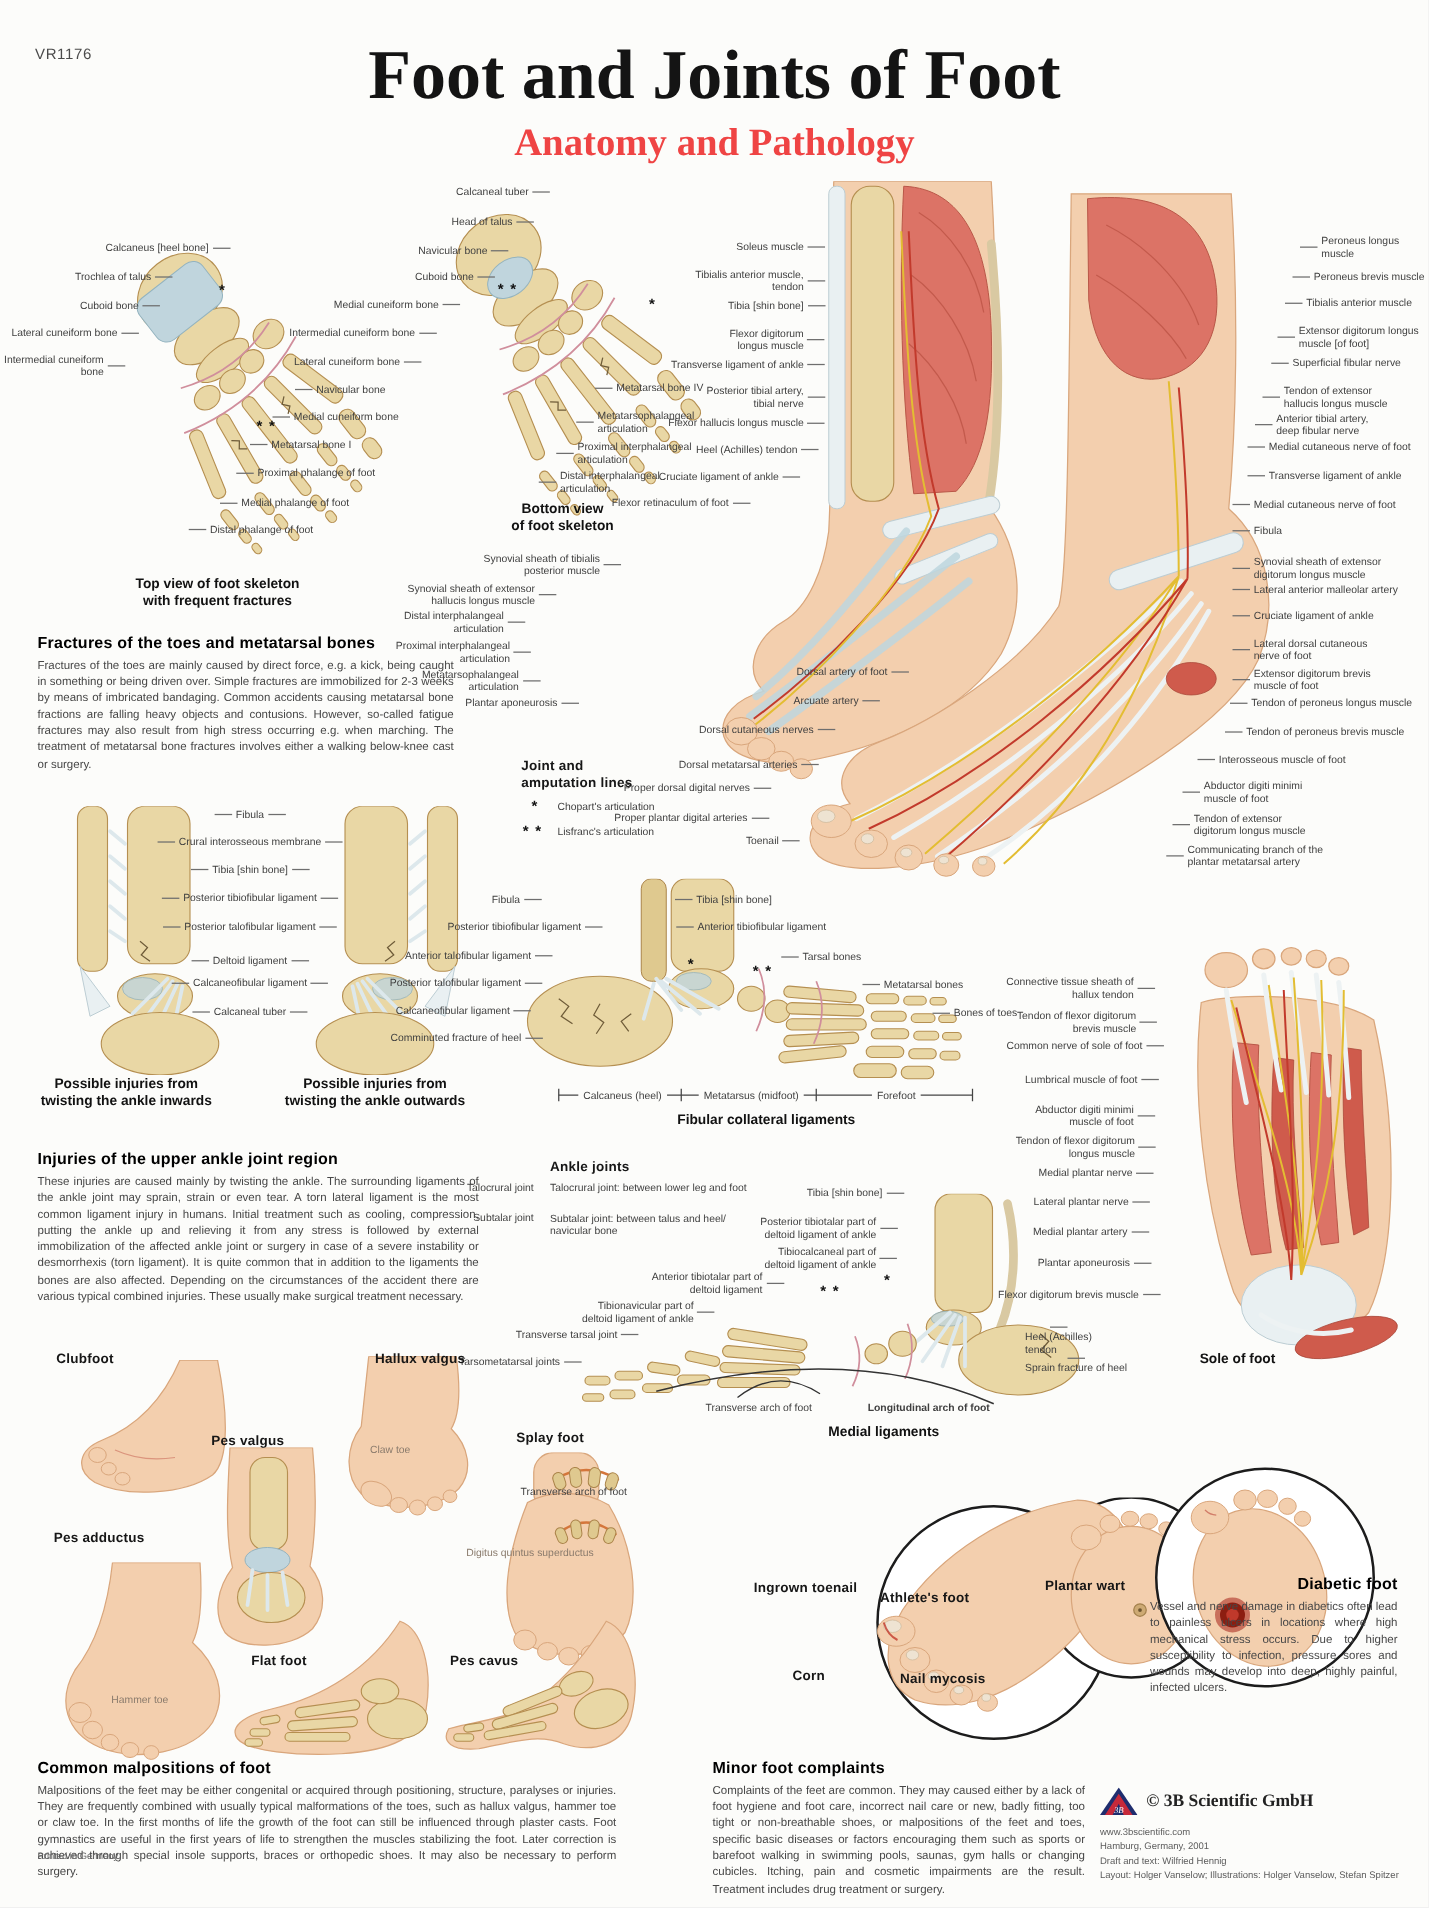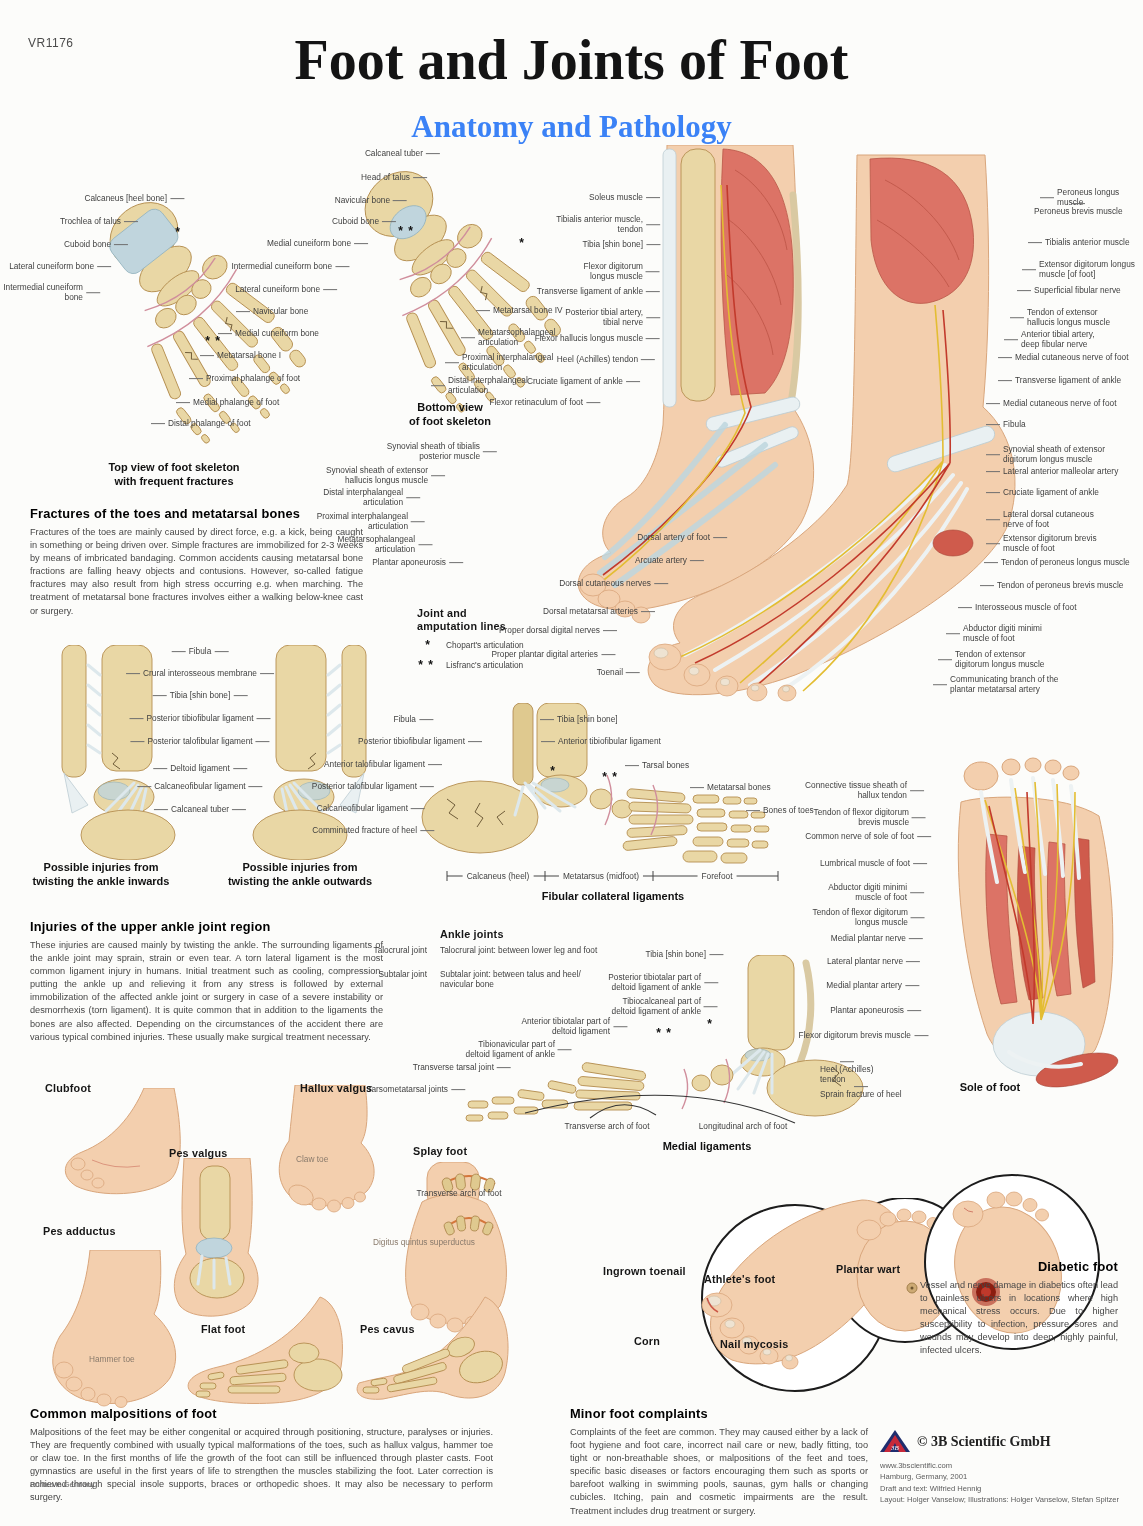--- a/index.html
+++ b/index.html
@@ -2,22 +2,22 @@
 <html><head>
 <meta charset="utf-8">
 <style>
   html,body{margin:0;padding:0;background:#e8e8e8;}
   #poster{position:relative;width:1143px;height:1526px;background:#fcfcfa;overflow:hidden;
           font-family:"Liberation Sans",sans-serif;margin:0 auto;}
   
   .vr{position:absolute;left:28px;top:36px;font-size:12px;color:#4b4b4b;letter-spacing:.5px;}
   h1.title{position:absolute;left:0;right:0;top:28px;margin:0;text-align:center;
            font-family:"Liberation Serif",serif;font-weight:bold;font-size:56px;color:#141414;}
-  h2.subtitle{position:absolute;left:0;right:0;top:96px;margin:13px;text-align:center;
-           font-family:"Liberation Serif",serif;font-weight:bold;font-size:31px;color:#3b82f6;}
+  h2.subtitle{position:absolute;left:0;right:0;top:96px;margin:0;text-align:center;
+           font-family:"Liberation Serif",serif;font-weight:bold;font-size:31px;color:#ef4444;}
   
   .lbl{position:absolute;font-size:8.3px;color:#3f3f3f;line-height:1.18;display:flex;
        align-items:center;gap:3px;transform:translateY(-50%);white-space:pre-line;z-index:5;}
   .lbl .txt{display:block;}
   .lbl-l{text-align:left;}
   .lbl-r{transform:translate(-100%,-50%);text-align:right;}
   .lbl-c{transform:translate(-50%,-50%);text-align:center;}
   .lbl-m{transform:translate(-50%,-50%);text-align:center;}
   .dash{width:14px;height:1px;background:#6e6e6e;flex:none;}
   .lbl-bold .txt{font-weight:bold;font-size:10.8px;color:#161616;letter-spacing:.2px;}
@@ -448,21 +448,21 @@
 articulation</span><span class="dash"></span></div>
       <div class="lbl lbl-r" style="left: 463px; top: 563px;"><span class="txt">Plantar aponeurosis</span><span class="dash"></span></div>
       <div class="lbl lbl-r" style="left: 727px; top: 538px;"><span class="txt">Dorsal artery of foot</span><span class="dash"></span></div>
       <div class="lbl lbl-r" style="left: 704px; top: 561px;"><span class="txt">Arcuate artery</span><span class="dash"></span></div>
       <div class="lbl lbl-r" style="left: 668px; top: 584px;"><span class="txt">Dorsal cutaneous nerves</span><span class="dash"></span></div>
       <div class="lbl lbl-r" style="left: 655px; top: 612px; padding-left: 16px;"><span class="txt">Dorsal metatarsal arteries</span><span class="dash"></span></div>
       <div class="lbl lbl-r" style="left: 617px; top: 631px;"><span class="txt">Proper dorsal digital nerves</span><span class="dash"></span></div>
       <div class="lbl lbl-r" style="left: 615px; top: 655px;"><span class="txt">Proper plantar digital arteries</span><span class="dash"></span></div>
       <div class="lbl lbl-r" style="left: 640px; top: 673px;"><span class="txt">Toenail</span><span class="dash"></span></div>
       <div class="lbl lbl-l" style="left: 1040px; top: 198px;"><span class="dash"></span><span class="txt">Peroneus longus muscle</span></div>
-      <div class="lbl lbl-l" style="left: 1034px; top: 210px; flex-direction: column;"><span class="dash"></span><span class="txt">Peroneus brevis muscle</span></div>
+      <div class="lbl lbl-l" style="left: 1034px; top: 222px;"><span class="dash"></span><span class="txt">Peroneus brevis muscle</span></div>
       <div class="lbl lbl-l" style="left: 1028px; top: 243px;"><span class="dash"></span><span class="txt">Tibialis anterior muscle</span></div>
       <div class="lbl lbl-l" style="left: 1022px; top: 270px;"><span class="dash"></span><span class="txt">Extensor digitorum longus
 muscle [of foot]</span></div>
       <div class="lbl lbl-l" style="left: 1017px; top: 291px;"><span class="dash"></span><span class="txt">Superficial fibular nerve</span></div>
       <div class="lbl lbl-l" style="left: 1010px; top: 318px;"><span class="dash"></span><span class="txt">Tendon of extensor
 hallucis longus muscle</span></div>
       <div class="lbl lbl-l" style="left: 1004px; top: 340px;"><span class="dash"></span><span class="txt">Anterior tibial artery,
 deep fibular nerve</span></div>
       <div class="lbl lbl-l" style="left: 998px; top: 358px;"><span class="dash"></span><span class="txt">Medial cutaneous nerve of foot</span></div>
       <div class="lbl lbl-l" style="left: 998px; top: 381px;"><span class="dash"></span><span class="txt">Transverse ligament of ankle</span></div>
@@ -530,21 +530,21 @@
 deltoid ligament of ankle</span><span class="dash"></span></div>
       <div class="lbl lbl-r" style="left: 627px; top: 1027px;"><span class="txt">Anterior tibiotalar part of
 deltoid ligament</span><span class="dash"></span></div>
       <div class="lbl lbl-r" style="left: 572px; top: 1050px;"><span class="txt">Tibionavicular part of
 deltoid ligament of ankle</span><span class="dash"></span></div>
       <div class="lbl lbl-r" style="left: 511px; top: 1068px;"><span class="txt">Transverse tarsal joint</span><span class="dash"></span></div>
       <div class="lbl lbl-r" style="left: 465px; top: 1090px;"><span class="txt">Tarsometatarsal joints</span><span class="dash"></span></div>
       <div class="lbl lbl-c lbl-star" style="left: 664px; top: 1033px;"><span class="txt">* *</span></div>
       <div class="lbl lbl-c lbl-star" style="left: 710px; top: 1024px;"><span class="txt">*</span></div>
       <div class="lbl lbl-c" style="left: 607px; top: 1127px;"><span class="txt">Transverse arch of foot</span></div>
-      <div class="lbl lbl-c" style="left: 743px; top: 1127px;"><span class="txt">Longitudinal arch of foot</span></div>
+      <div class="lbl lbl-c" style="left: 743px; top: 1127px; font-weight: bold;"><span class="txt">Longitudinal arch of foot</span></div>
       <div class="lbl lbl-l" style="left: 820px; top: 1073px; flex-direction: column;"><span class="dash"></span><span class="txt">Heel (Achilles)
 tendon</span></div>
       <div class="lbl lbl-l" style="left: 820px; top: 1093px; flex-direction: column;"><span class="dash"></span><span class="txt">Sprain fracture of heel</span></div>
     </div>
   <div class="layer">
       <div class="lbl lbl-r" style="left: 924px; top: 791px; align-items: center;"><span class="txt">Connective tissue sheath of
 hallux tendon</span><span class="dash"></span></div>
       <div class="lbl lbl-r" style="left: 926px; top: 818px;"><span class="txt">Tendon of flexor digitorum
 brevis muscle</span><span class="dash"></span></div>
       <div class="lbl lbl-r" style="left: 931px; top: 837px;"><span class="txt">Common nerve of sole of foot</span><span class="dash"></span></div>

